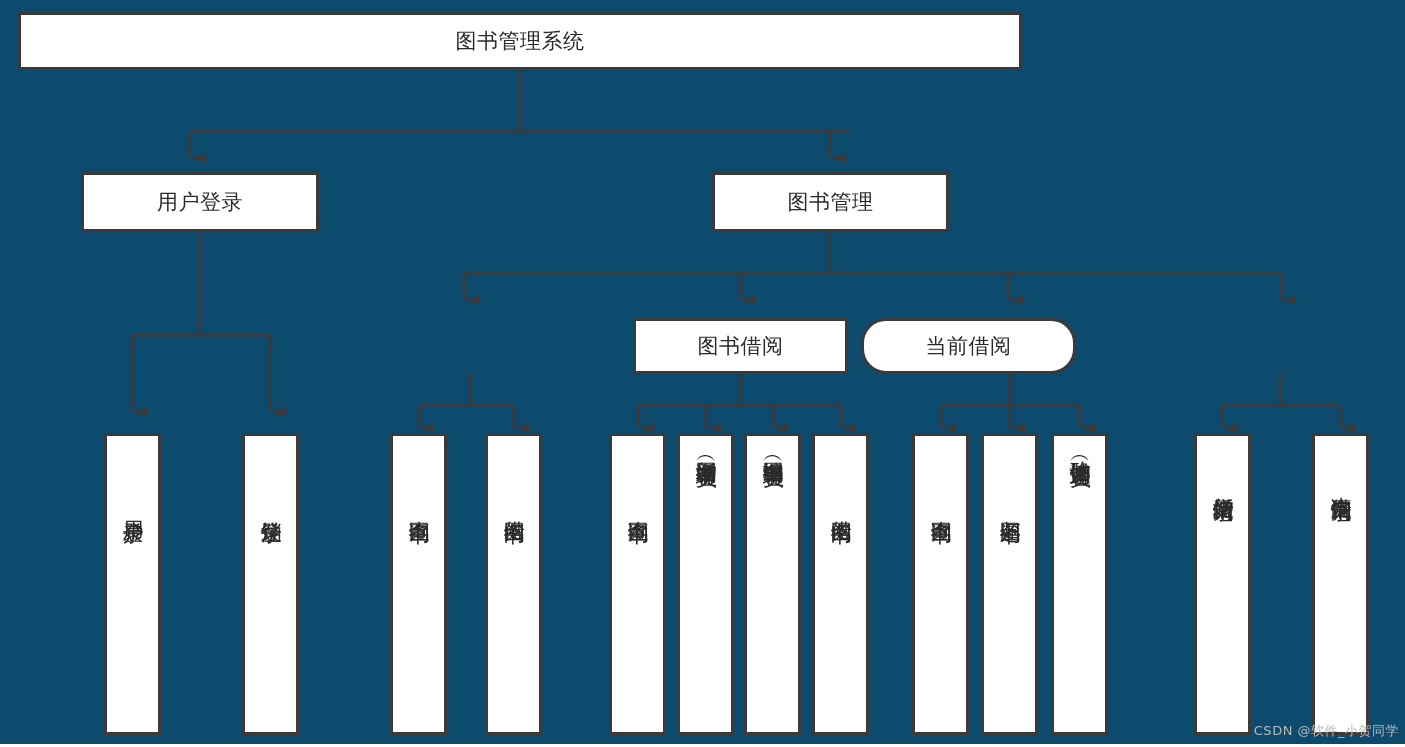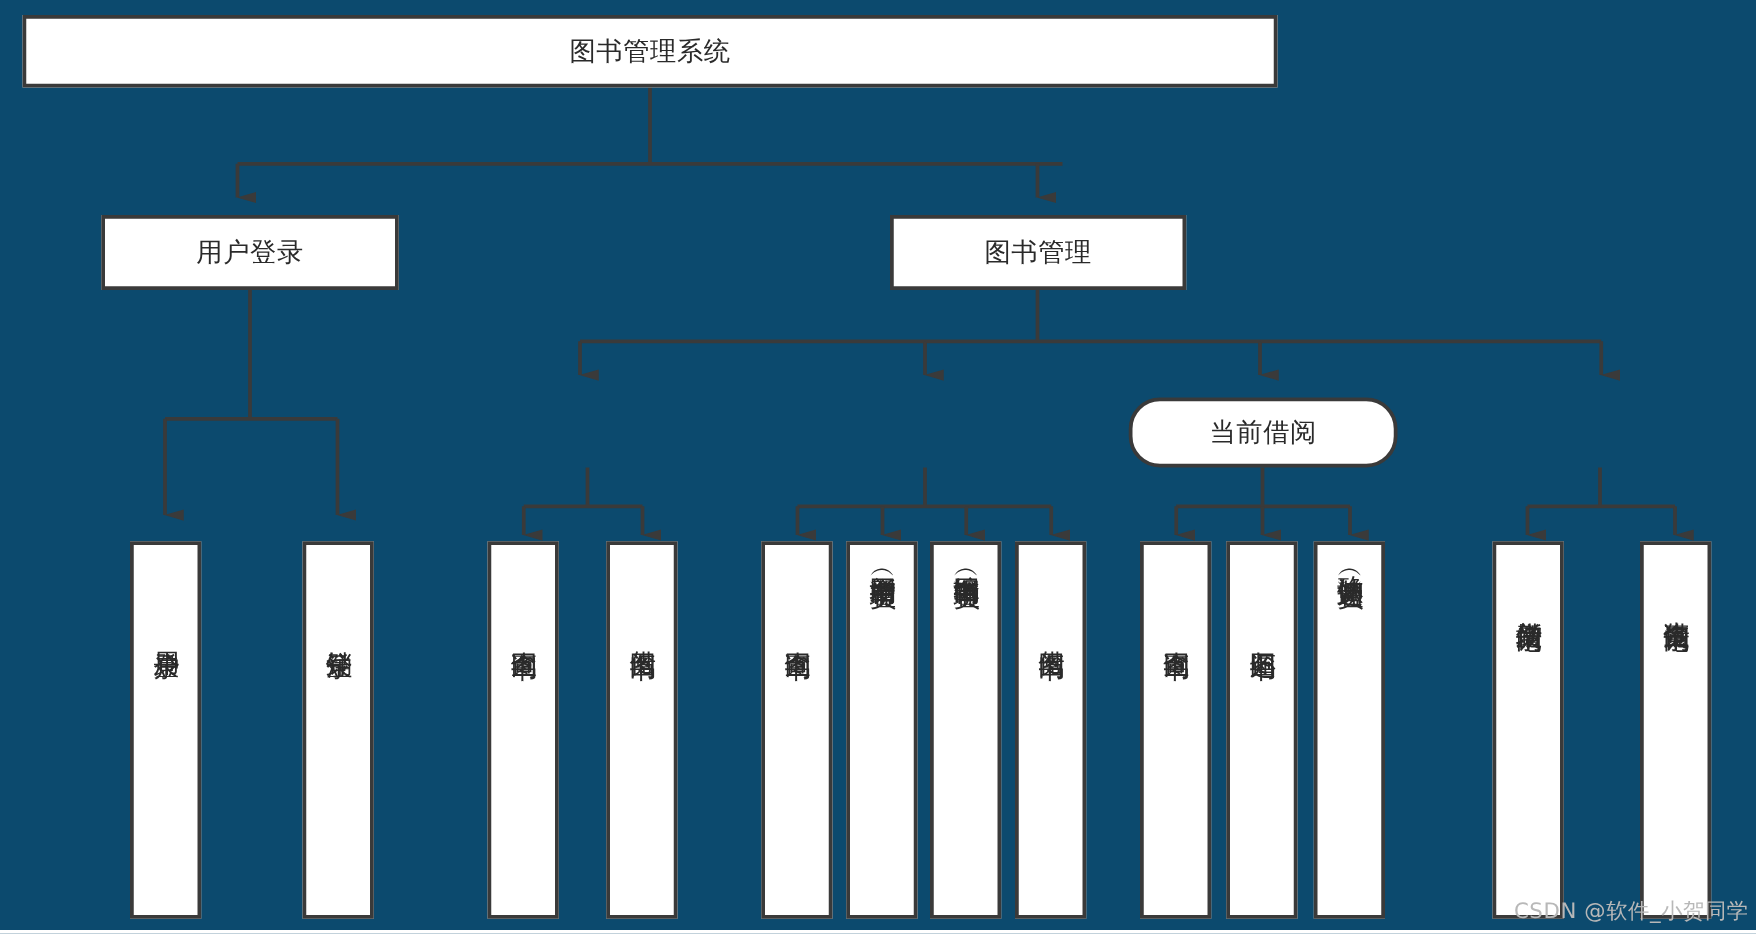--- a/index.html
+++ b/index.html
@@ -60,21 +60,21 @@
   .node.vertical.mid2 .lbl {
     margin-top: 38px;
   }
   .node.vertical.tight .lbl {
     margin-top: 2px;
   }
   .watermark {
     position: absolute;
     right: 6px;
     bottom: 4px;
-    font-size: 17px;
+    font-size: 13px;
     color: #b8b8b8;
     letter-spacing: 0.5px;
     white-space: nowrap;
     margin-top: 41px;
   }
 </style>
 </head>
 <body>
 
 <div id="canvas">
@@ -133,21 +133,24 @@
     <span class="lbl">图书管理系统</span>
   </div>
 
   <div class="node" style="left:81px; top:172px; width:238px; height:60px;">
     <span class="lbl">用户登录</span>
   </div>
   <div class="node" style="left:712px; top:172px; width:237px; height:60px;">
     <span class="lbl">图书管理</span>
   </div>
 
-  <div class="node" style="left:903px; top:318px; width:215px; height:56px;border-radius:25px;">
+  <div class="node" style="left:633px; top:318px; width:215px; height:56px;">
+    <span class="lbl">图书借阅</span>
+  </div>
+  <div class="node" style="left:861px; top:318px; width:215px; height:56px;border-radius:25px;">
     <span class="lbl">当前借阅</span>
   </div>
 
   <div class="node vertical mid" style="left:104px; top:433px; width:57px; height:302px;">
     <span class="lbl">用户登录</span>
   </div>
   <div class="node vertical mid" style="left:242px; top:433px; width:57px; height:302px;">
     <span class="lbl">注销登录</span>
   </div>
 

